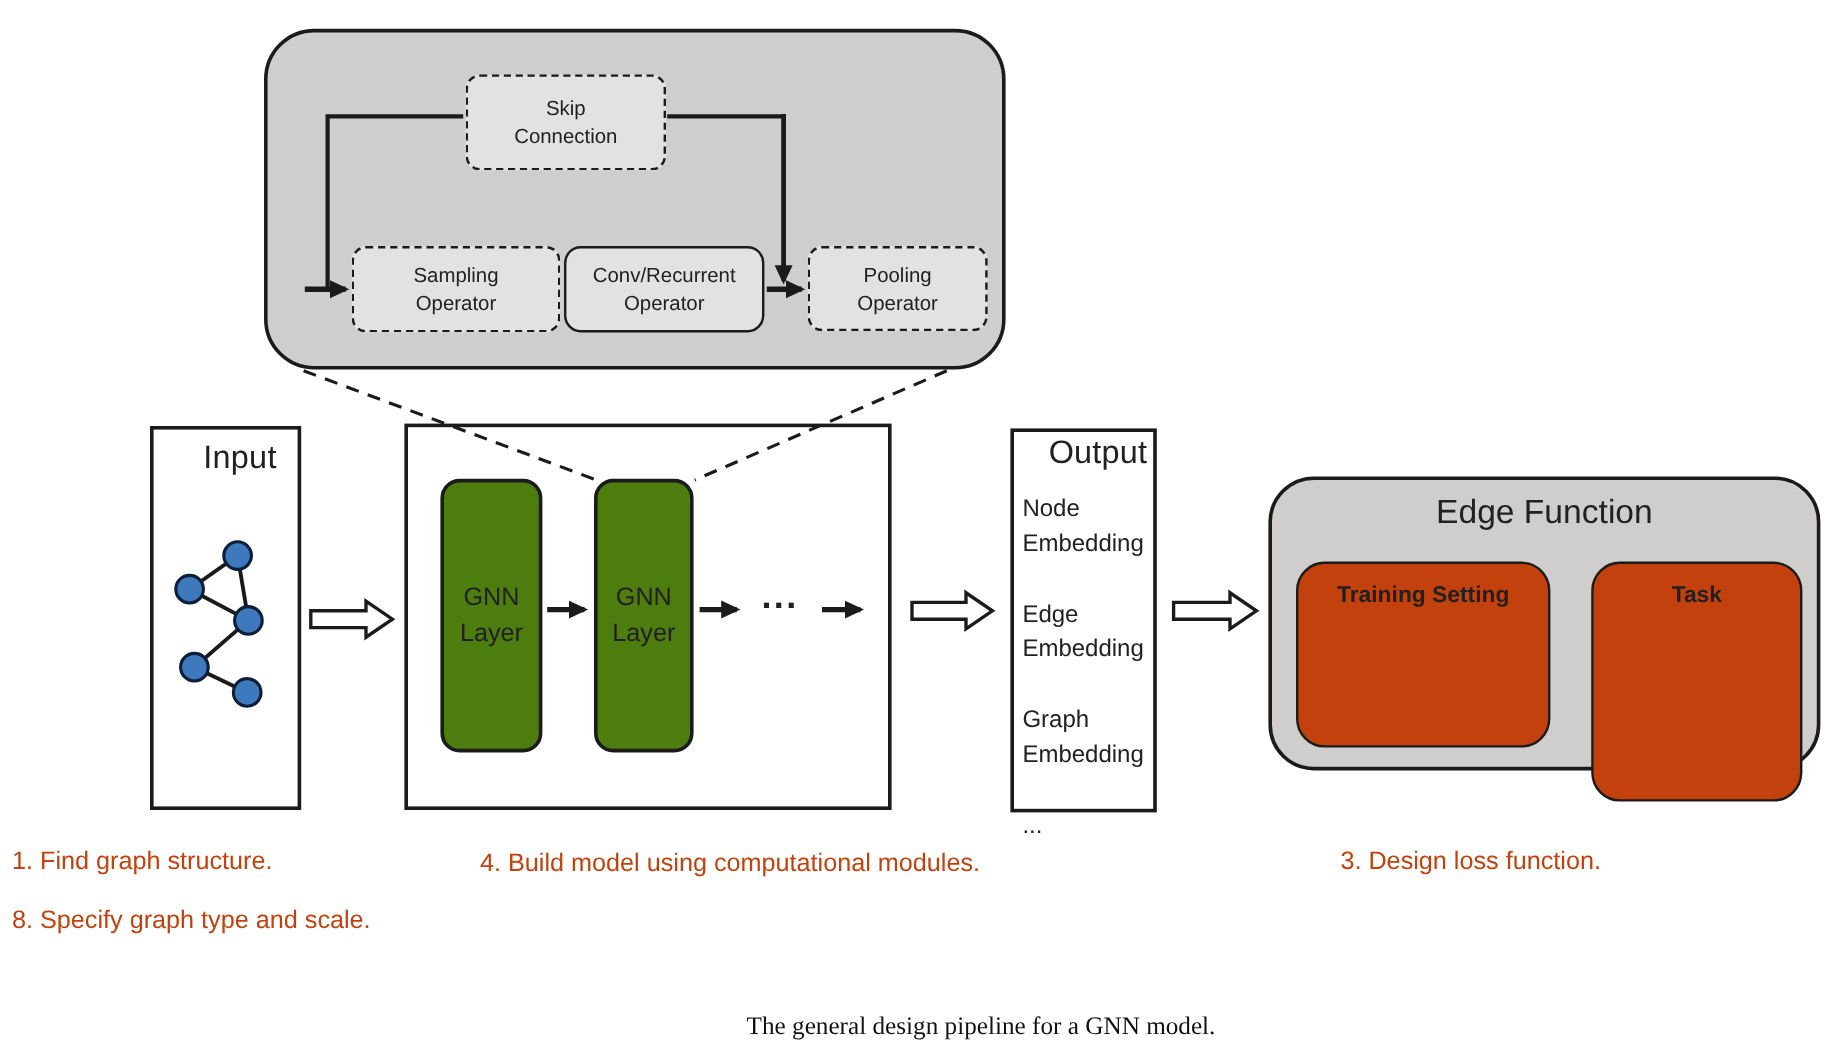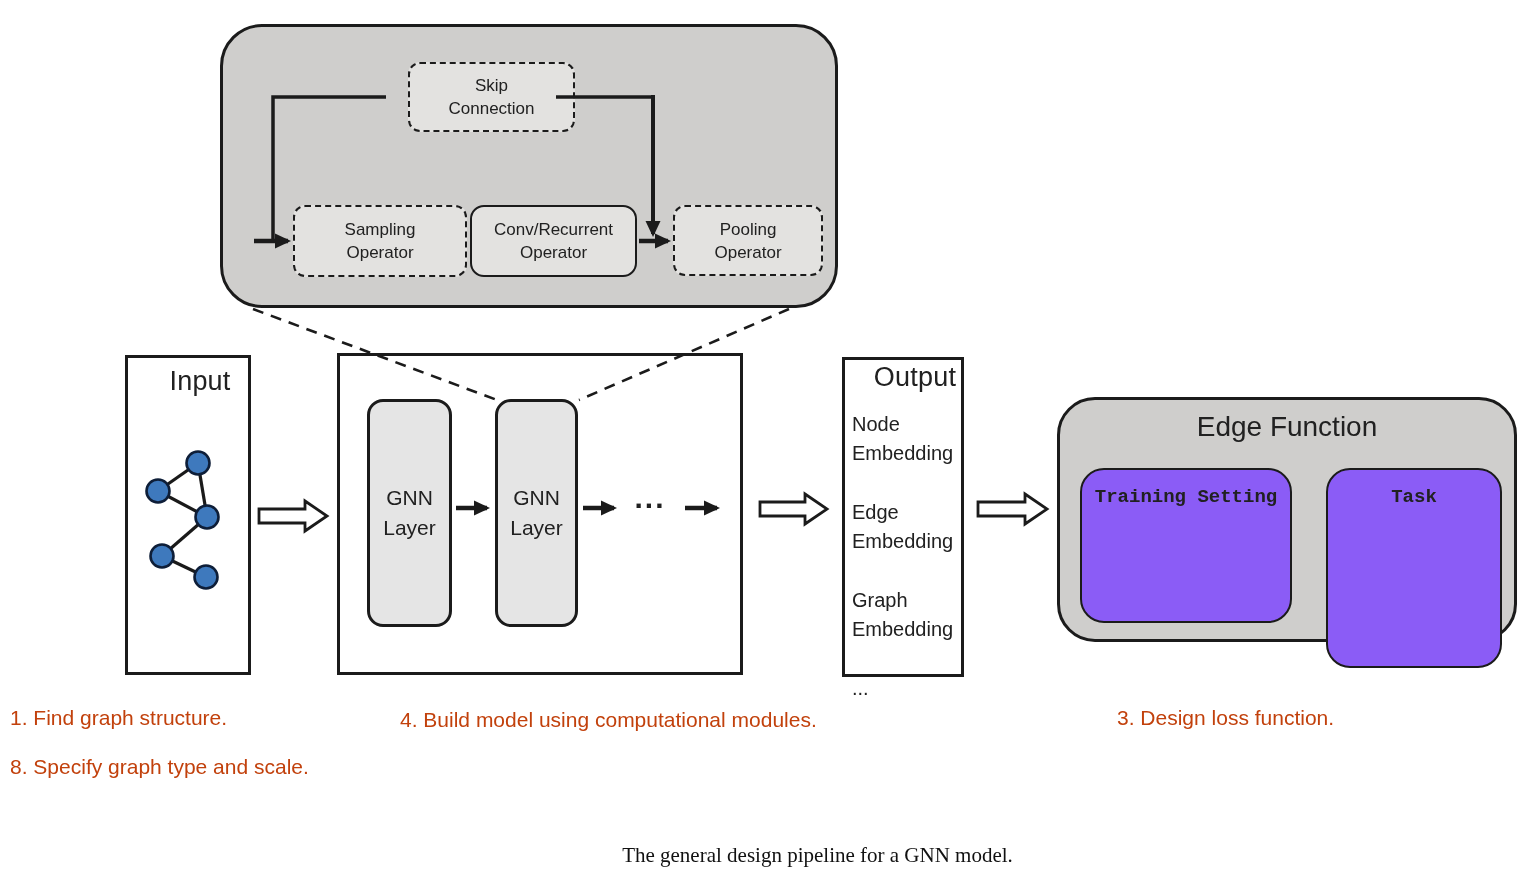--- a/index.html
+++ b/index.html
@@ -9,54 +9,54 @@
   .abs { position: absolute; }
   .preline { white-space: pre-line; }
   .center { display: flex; align-items: center; justify-content: center; text-align: center; }
 
   
   .zoom-panel { left: 220px; top: 24px; width: 618px; height: 284px;
     background: #cfcecc; border: 3px solid #1b1b1b; border-radius: 42px; }
   .module-box { background: #e3e2e0; border: 2.5px dashed #1b1b1b; border-radius: 12px;
     font-size: 17px; line-height: 23px; }
   .module-box.solid { border-style: solid; border-radius: 14px; }
-  .skip-box      { left: 408px; top: 62px;  width: 167px; height: 70px; }
+  .skip-box      { left: 388px; top: 62px;  width: 167px; height: 80px; }
   .sampling-box  { left: 293px; top: 205px; width: 174px; height: 72px; }
   .conv-box      { left: 470px; top: 205px; width: 167px; height: 72px; }
   .pooling-box   { left: 673px; top: 205px; width: 150px; height: 71px; }
 
   
   .input-box  { left: 125px; top: 355px; width: 126px; height: 320px;
     background: #ffffff; border: 3px solid #1b1b1b; }
   .model-box  { left: 337px; top: 353px; width: 406px; height: 322px;
     background: #ffffff; border: 3px solid #1b1b1b; }
   .output-box { left: 842px; top: 357px; width: 122px; height: 320px;
     background: #ffffff; border: 3px solid #1b1b1b; }
 
   .io-title { font-size: 27px; letter-spacing: 0.2px; padding-left: 24px; }
   .input-title  { left: 125px; top: 366px; width: 126px; text-align: center; }
   .output-title { left: 842px; top: 362px; width: 122px; text-align: center; }
 
-  .gnn-layer { top: 399px; width: 85px; height: 228px; background: #e5e5e5;
+  .gnn-layer { top: 399px; width: 85px; height: 228px; background: #4d7c0f;
     border: 3px solid #1b1b1b; border-radius: 16px; font-size: 21px; line-height: 30px; }
   .gnn-layer.first  { left: 367px; }
   .gnn-layer.second { left: 495px; width: 83px; }
 
   .model-ellipsis { left: 630px; top: 478px; width: 40px; height: 40px; line-height: 40px;
     font-size: 30px; font-weight: 700; letter-spacing: 2px; text-align: center; }
 
   .output-items { left: 852px; top: 410px; width: 106px; font-size: 20px; line-height: 29px; }
   .out-item { margin-bottom: 30px; }
   .out-item:last-child { margin-bottom: 0; }
 
   
   .loss-panel { left: 1057px; top: 397px; width: 460px; height: 245px;
     background: #cfcecc; border: 3px solid #1b1b1b; border-radius: 38px; }
   .loss-title { left: 1057px; top: 411px; width: 460px; text-align: center; font-size: 28px; }
-  .loss-sub { background: #8b5cf6; border: 2.5px solid #1b1b1b; border-radius: 24px; font-family: Liberation Mono, monospace; }
+  .loss-sub { background: #c2410c; border: 2.5px solid #1b1b1b; border-radius: 24px; }
   .training-box { left: 1080px; top: 468px; width: 212px; height: 155px; }
   .task-box     { left: 1326px; top: 468px; width: 176px; height: 200px; }
   .loss-sub-title { display: block; text-align: center; font-size: 19px; font-weight: 700;
     margin-top: 16px; }
   .loss-list { list-style: none; margin-top: 7px; font-size: 17px; line-height: 25px; }
   .loss-list li { position: relative; padding-left: 45px; }
   .loss-list li::before { content: "\2022"; position: absolute; left: 17px; }
 
   
   .step { font-size: 21px; color: #c2410c; }

